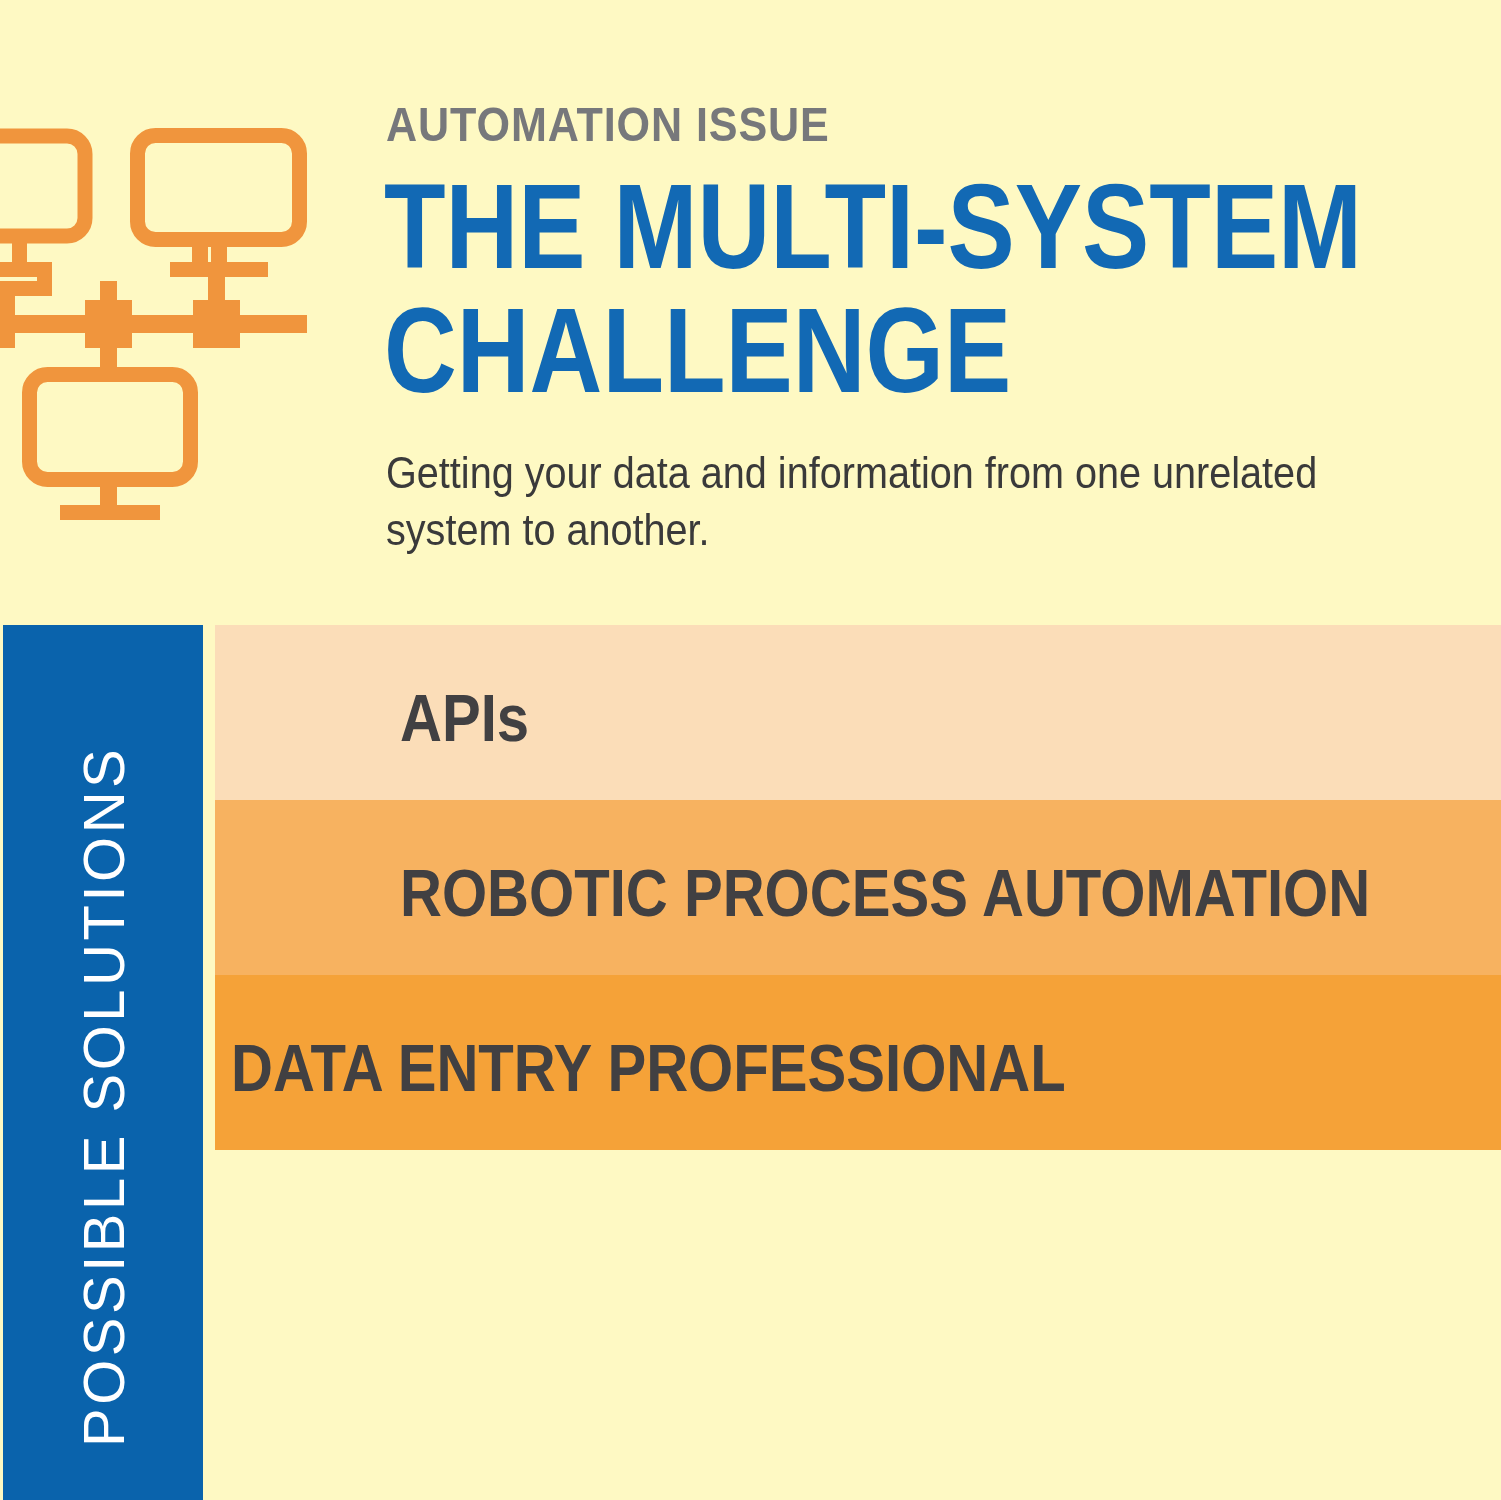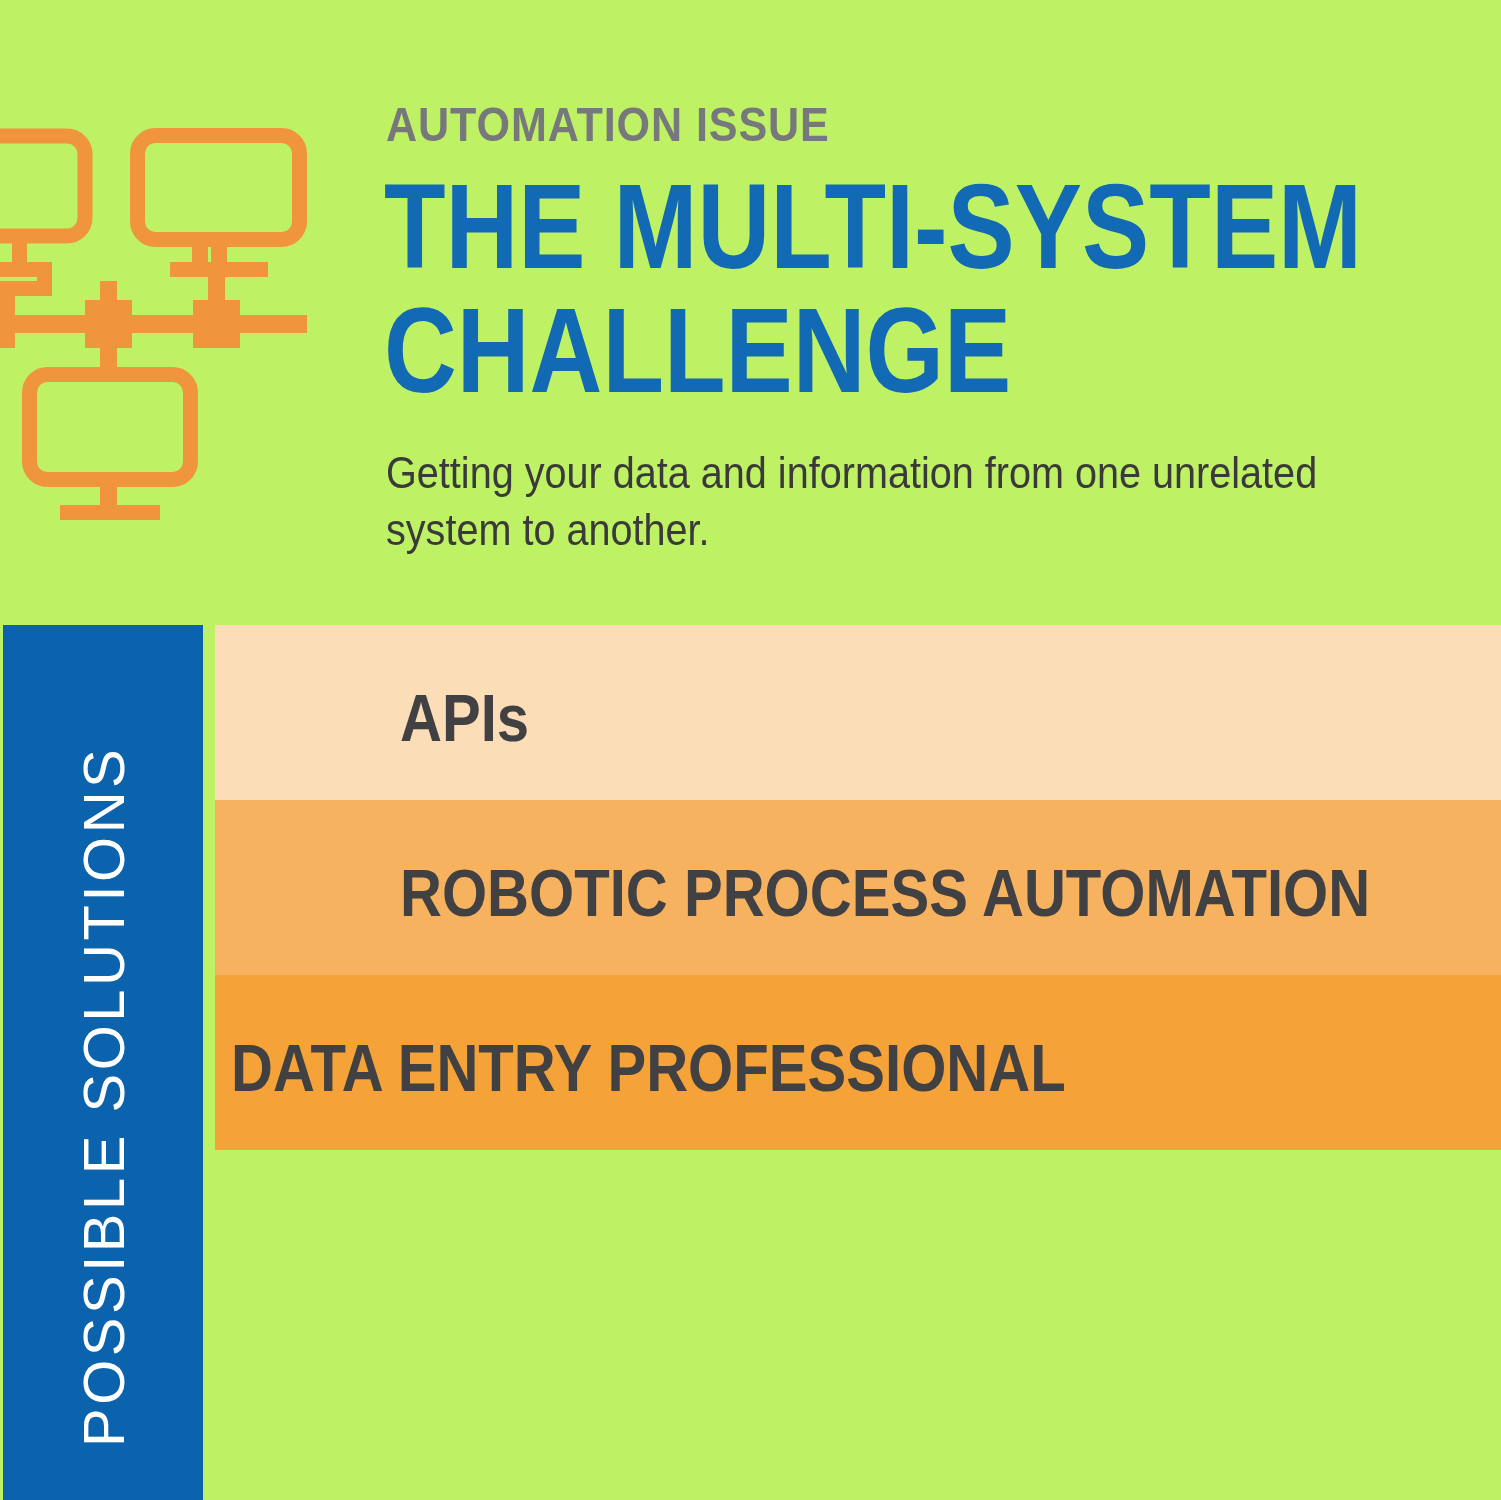--- a/index.html
+++ b/index.html
@@ -1,17 +1,17 @@
 <!DOCTYPE html>
 <html><head>
 <meta charset="utf-8">
 <style>
   html,body{margin:0;padding:0;background:#fff;}
   .canvas{
-    position:relative;width:1501px;height:1500px;background:#bef264;
+    position:relative;width:1501px;height:1500px;background:#fef9c3;
     overflow:hidden;font-family:"Liberation Sans",sans-serif;
   }
   
   .icon-wrap{position:absolute;left:0;top:110px;width:330px;height:420px;}
   .kicker{
     position:absolute;left:386px;top:100px;font-size:49px;font-weight:bold;
     color:#77787B;white-space:nowrap;line-height:1;letter-spacing:1px;
     transform:scaleX(.88);transform-origin:left top;
   }
   .title-line{

